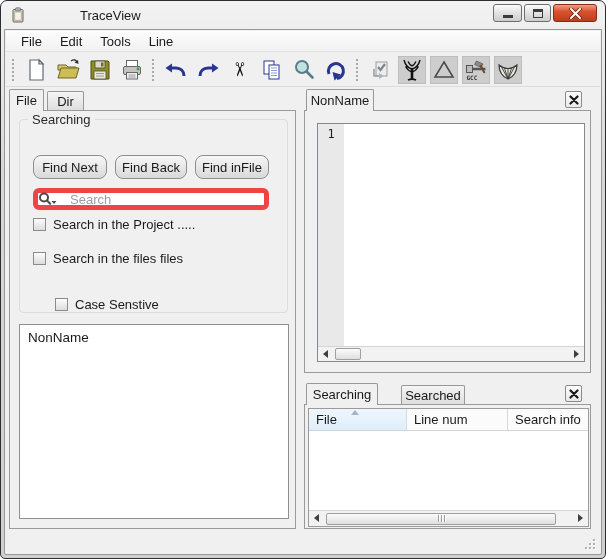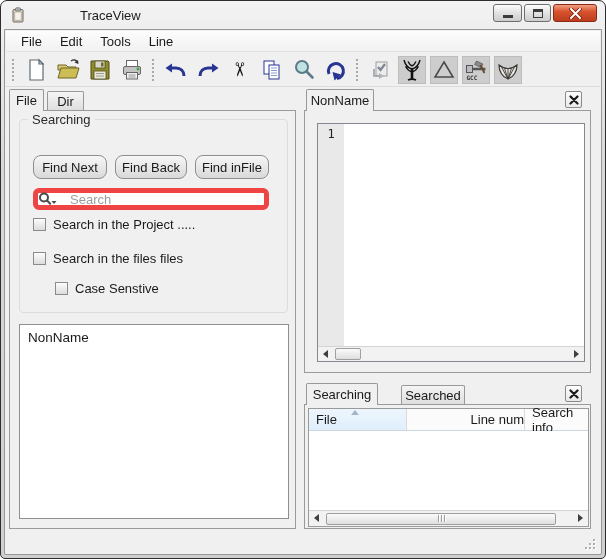--- a/index.html
+++ b/index.html
@@ -72,21 +72,21 @@
   .sb-thumb{position:absolute;top:1px;height:12px;border:1px solid #9e9e9e;border-radius:2px;
     background:linear-gradient(#fbfbfb,#dedede);display:flex;align-items:center;justify-content:center;gap:2px;}
   .grip-bar{width:1px;height:7px;background:#9e9e9e;box-shadow:1px 0 0 #fff;}
 
   
   .rtable{position:absolute;left:3px;top:3px;width:281px;height:119px;border:1px solid #9a9a9a;background:#fff;}
   .thead{position:absolute;left:0;top:0;right:0;height:22px;display:flex;background:#fbfbfb;border-bottom:1px solid #cdd5dd;}
   .th{position:relative;display:flex;align-items:center;padding-left:7px;font-size:13px;color:#1a1a1a;
     border-right:1px solid #dadada;}
   .th-file{width:98px;background:linear-gradient(#eef6fd,#dfeefa);}
-  .th-line{width:118px;justify-content:flex-end;} .th-info{flex:1;border-right:none;}
+  .th-line{width:101px;} .th-info{flex:1;border-right:none;}
   .sort-asc{position:absolute;top:1px;left:42px;width:0;height:0;border:4px solid transparent;border-top:none;
     border-bottom:5px solid #a3b5c6;}
   .tbody{position:absolute;left:0;top:22px;right:0;bottom:16px;background:#fff;}
   .rtable .hscroll{height:16px;}
 
   .close-btn{position:absolute;width:17px;height:17px;border:1px solid #8a8a8a;border-radius:2px;
     background:linear-gradient(#fdfdfd,#e9e9e9);display:flex;align-items:center;justify-content:center;z-index:6;}
 
   
   .statusbar{position:absolute;left:1px;right:1px;bottom:1px;height:23px;background:#f0f0f0;}
@@ -272,21 +272,21 @@
         </div>
 
         <label class="cb-row" style="top:96px;">
           <span class="cb-box"></span>
           <span class="cb-label">Search in the Project .....</span>
         </label>
         <label class="cb-row" style="top:130px;">
           <span class="cb-box"></span>
           <span class="cb-label">Search in the files files</span>
         </label>
-        <label class="cb-row" style="top:160px;padding-left:22px;">
+        <label class="cb-row" style="top:176px;padding-left:22px;">
           <span class="cb-box"></span>
           <span class="cb-label">Case Senstive</span>
         </label>
       </div>
 
       <div class="listbox">
         <div class="list-item">NonName</div>
       </div>
     </div>
 

